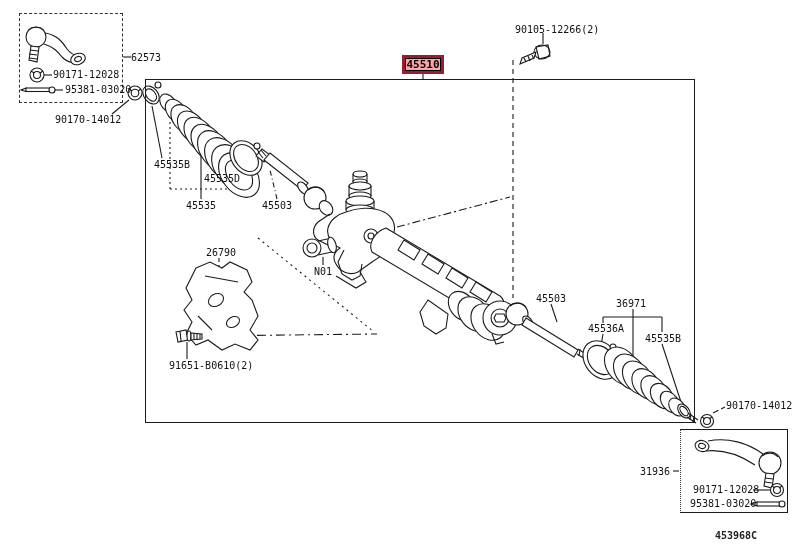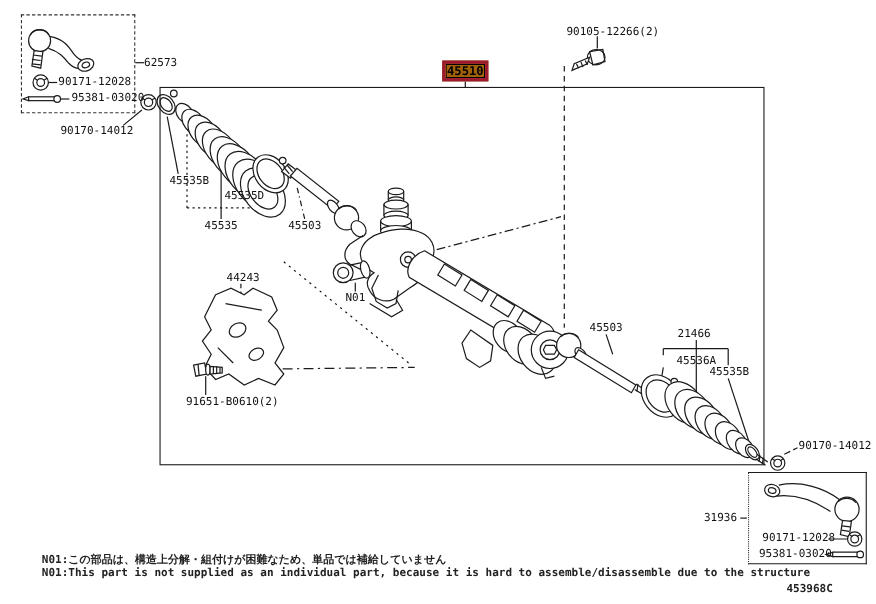--- a/index.html
+++ b/index.html
@@ -5,21 +5,21 @@
   html,body{margin:0;padding:0;background:#fff;}
   #stage{position:relative;width:796px;height:549px;background:#fff;overflow:hidden;
          font-family:"DejaVu Sans Mono","Liberation Mono",monospace;}
   svg{position:absolute;left:0;top:0;}
   .box{position:absolute;box-sizing:border-box;}
   .lbl{position:absolute;font-size:10px;font-weight:normal;color:#111;white-space:nowrap;line-height:11px;letter-spacing:0px;}
   .note{position:absolute;font-size:10px;font-weight:bold;color:#222;white-space:nowrap;line-height:11px;}
   #tl-box{left:19px;top:13px;width:104px;height:90px;border:1px dashed #333;}
   #main-box{left:145px;top:79px;width:550px;height:344px;border:1px solid #1b1b1b;}
   #br-box{left:680px;top:429px;width:108px;height:84px;border:1px solid #1b1b1b;border-left:1px dotted #333;}
-  #hl-box{left:402px;top:55px;width:42px;height:19px;border:3px solid #9b1c31;background:#a16207;
+  #hl-box{left:402px;top:55px;width:42px;height:19px;border:3px solid #9b1c31;background:#fca5a5;
           box-shadow:inset 0 0 0 1px #000;display:flex;align-items:center;justify-content:center;
           font-size:11px;font-weight:bold;color:#000;}
   path,line,ellipse,circle,polyline,rect{vector-effect:non-scaling-stroke;}
 </style>
 </head>
 <body>
 
 <div id="stage">
 
 <svg width="796" height="549" viewBox="0 0 796 549">
@@ -275,29 +275,27 @@
 
 <div class="lbl" style="left:131px;top:52px">62573</div>
 <div class="lbl" style="left:53px;top:69px">90171-12028</div>
 <div class="lbl" style="left:65px;top:84px">95381-03020</div>
 <div class="lbl" style="left:55px;top:114px">90170-14012</div>
 <div class="lbl" style="left:515px;top:24px">90105-12266(2)</div>
 <div class="lbl" style="left:154px;top:159px">45535B</div>
 <div class="lbl" style="left:204px;top:173px">45535D</div>
 <div class="lbl" style="left:186px;top:200px">45535</div>
 <div class="lbl" style="left:262px;top:200px">45503</div>
-<div class="lbl" style="left:206px;top:247px">44243</div>
+<div class="lbl" style="left:206px;top:247px">26790</div>
 <div class="lbl" style="left:314px;top:266px">N01</div>
 <div class="lbl" style="left:169px;top:360px">91651-B0610(2)</div>
 <div class="lbl" style="left:536px;top:293px">45503</div>
-<div class="lbl" style="left:616px;top:298px">21466</div>
-<div class="lbl" style="left:615px;top:323px">45536A</div>
+<div class="lbl" style="left:616px;top:298px">36971</div>
+<div class="lbl" style="left:588px;top:323px">45536A</div>
 <div class="lbl" style="left:645px;top:333px">45535B</div>
 <div class="lbl" style="left:726px;top:400px">90170-14012</div>
 <div class="lbl" style="left:640px;top:466px">31936</div>
 <div class="lbl" style="left:693px;top:484px">90171-12028</div>
 <div class="lbl" style="left:690px;top:498px">95381-03020</div>
 
-<div class="note" style="left:38px;top:504px">N01:この部品は、構造上分解・組付けが困難なため、単品では補給していません</div>
-<div class="note" style="left:38px;top:516px">N01:This part is not supplied as an individual part, because it is hard to assemble/disassemble due to the structure</div>
 <div class="note" style="left:715px;top:530px">453968C</div>
 
 </div>
 
 </body></html>

